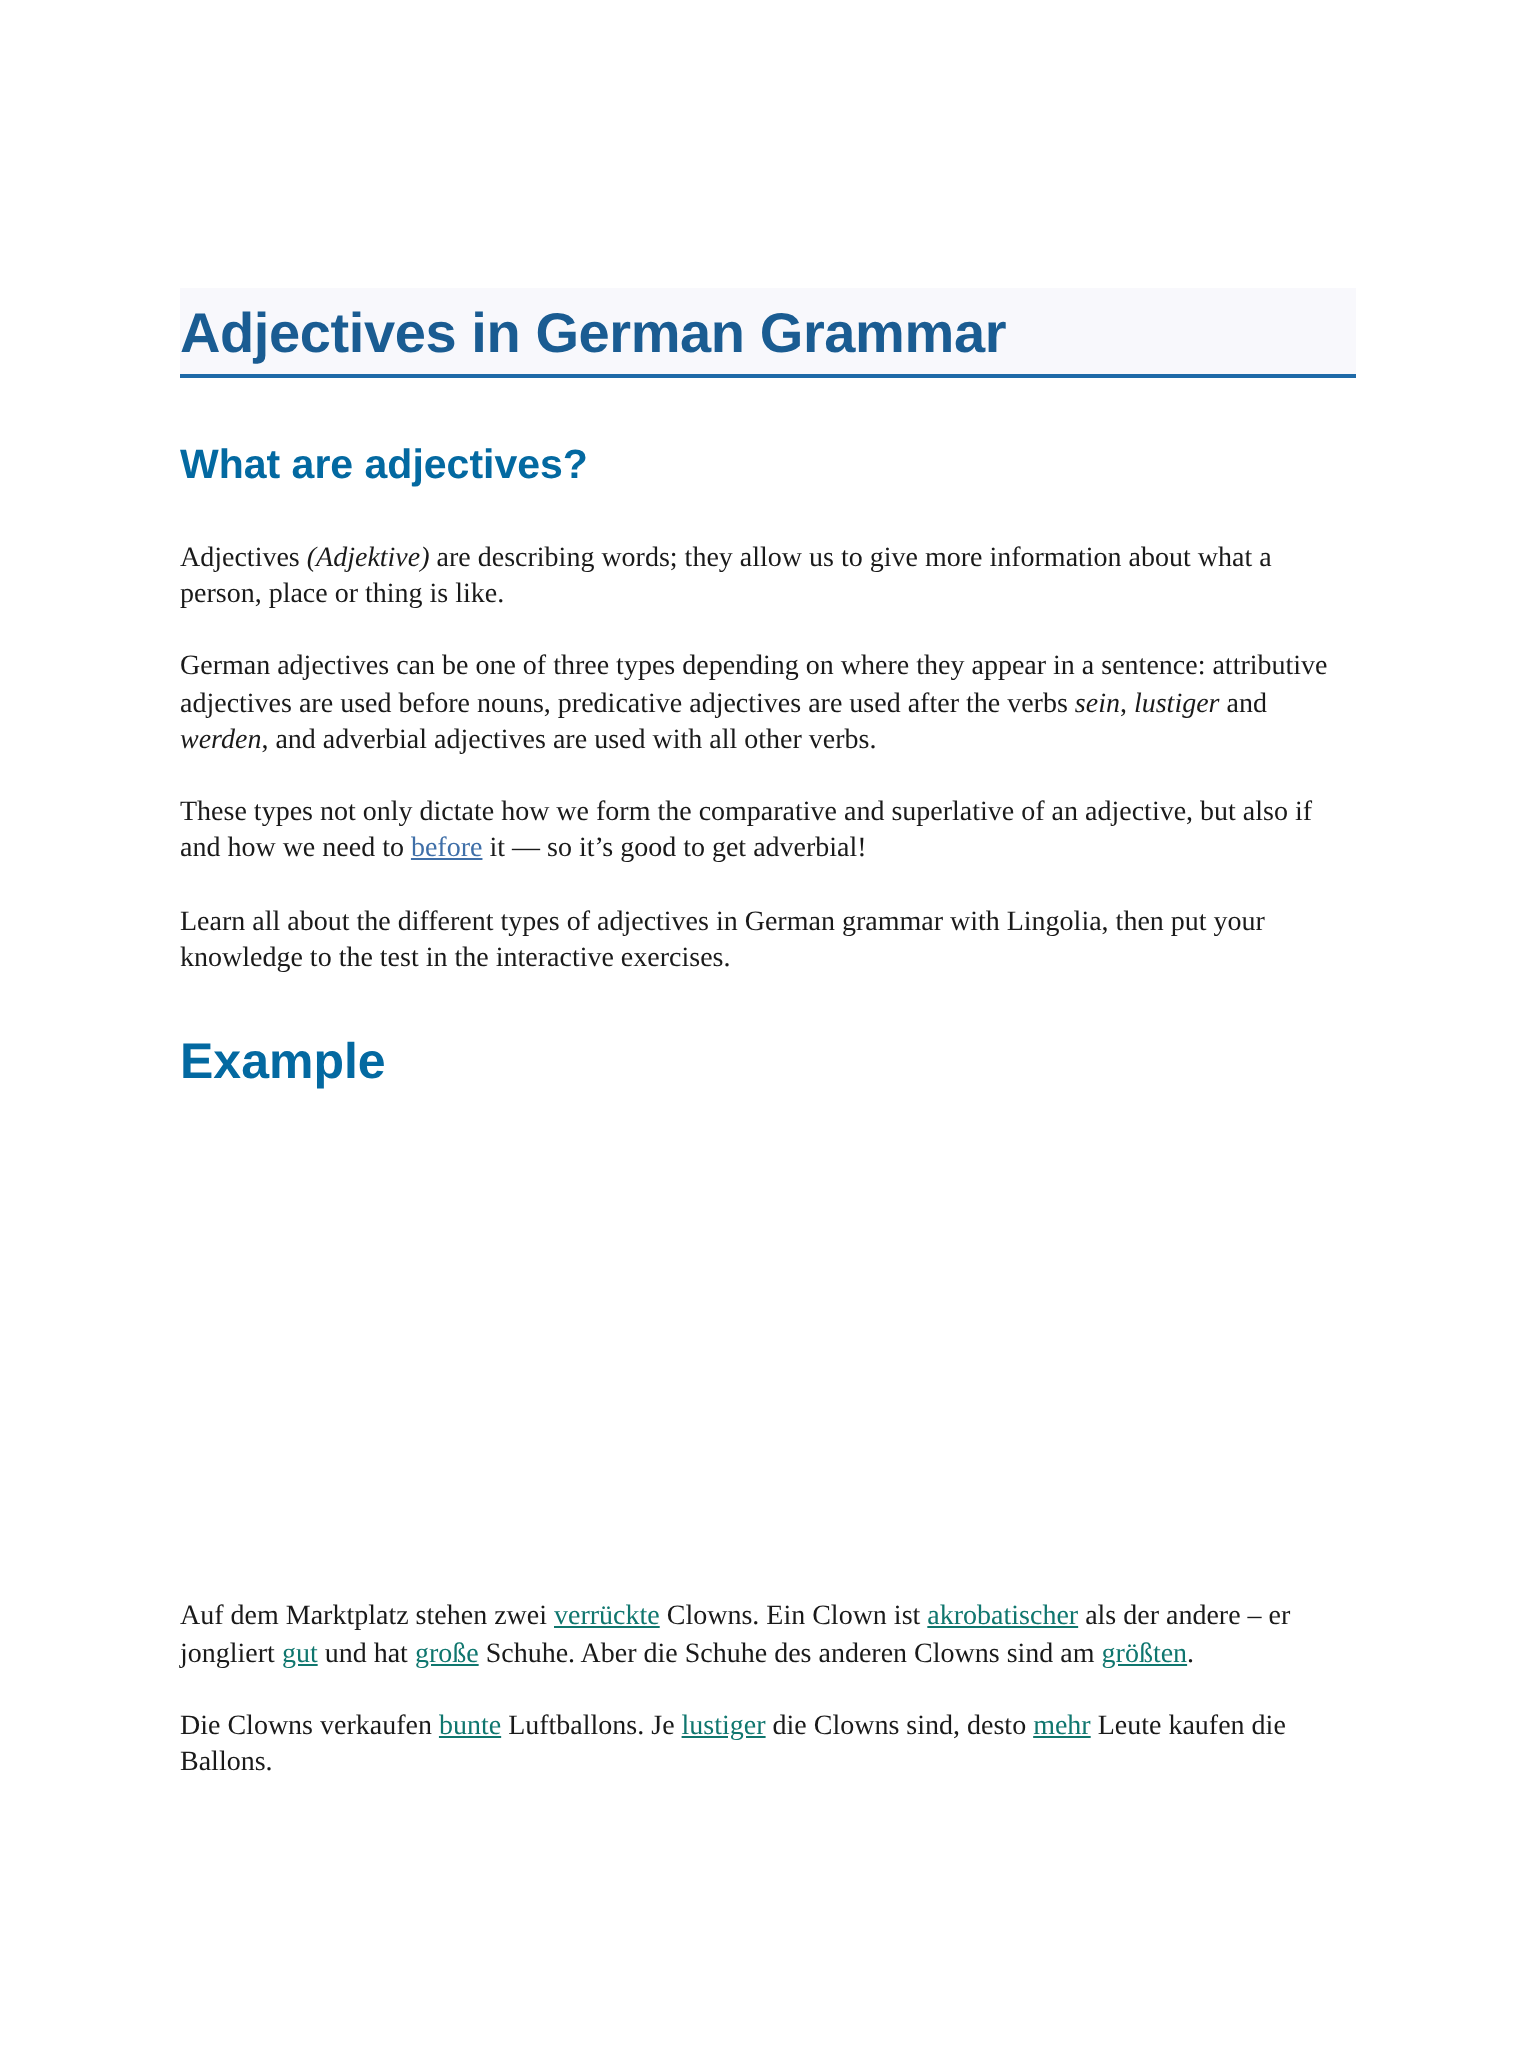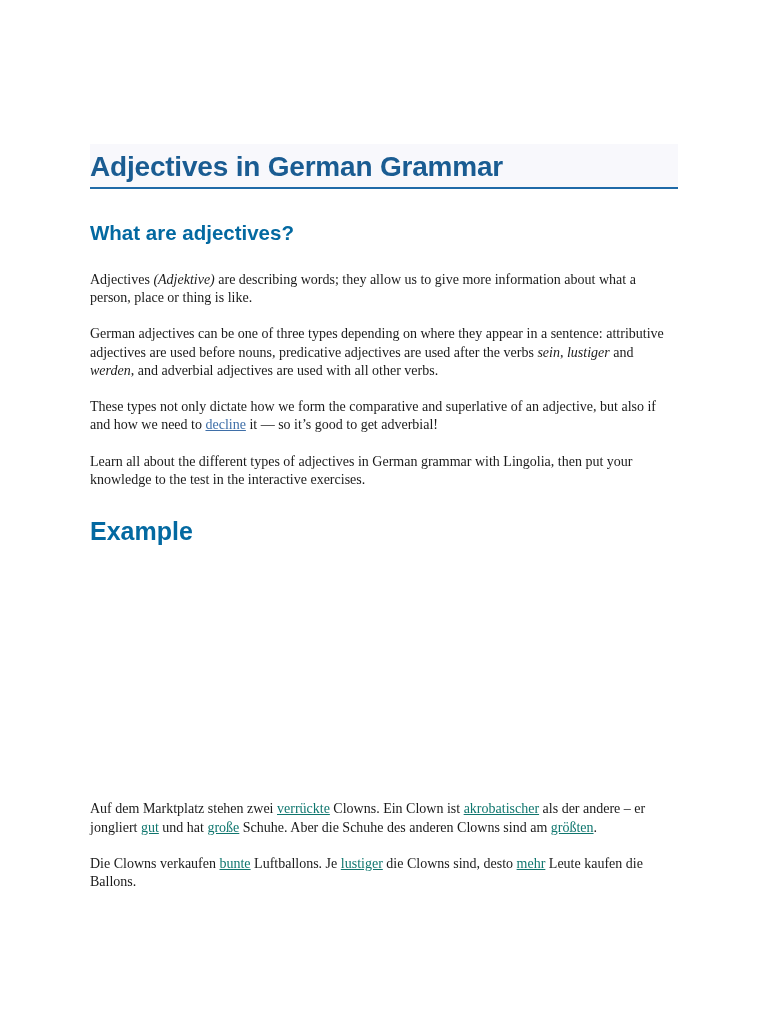--- a/index.html
+++ b/index.html
@@ -120,21 +120,21 @@
 
     <p class="body-par p-gap-first">
       <span>Adjectives </span><span class="it">(Adjektive)</span><span> are describing words; they allow us to give more information about what a person, place or thing is like.</span>
     </p>
 
     <p class="body-par p-gap">
       <span>German adjectives can be one of three types depending on where they appear in a sentence: attributive adjectives are used before nouns, predicative adjectives are used after the verbs </span><span class="it">sein</span><span>, </span><span class="it">lustiger</span><span> and </span><span class="it">werden</span><span>, and adverbial adjectives are used with all other verbs.</span>
     </p>
 
     <p class="body-par p-gap">
-      <span>These types not only dictate how we form the comparative and superlative of an adjective, but also if and how we need to </span><a class="doc-link">decline</a><span> it — so it’s good to get adverbial!</span>
+      <span>These types not only dictate how we form the comparative and superlative of an adjective, but also if and how we need to </span><a class="doc-link">before</a><span> it — so it’s good to get adverbial!</span>
     </p>
 
     <p class="body-par p-gap">Learn all about the different types of adjectives in German grammar with Lingolia, then put your knowledge to the test in the interactive exercises.</p>
 
 
     <h2 class="sec-heading h-example">Example</h2>
 
     <div class="media-gap"></div>
 
     <p class="body-par example-par">

